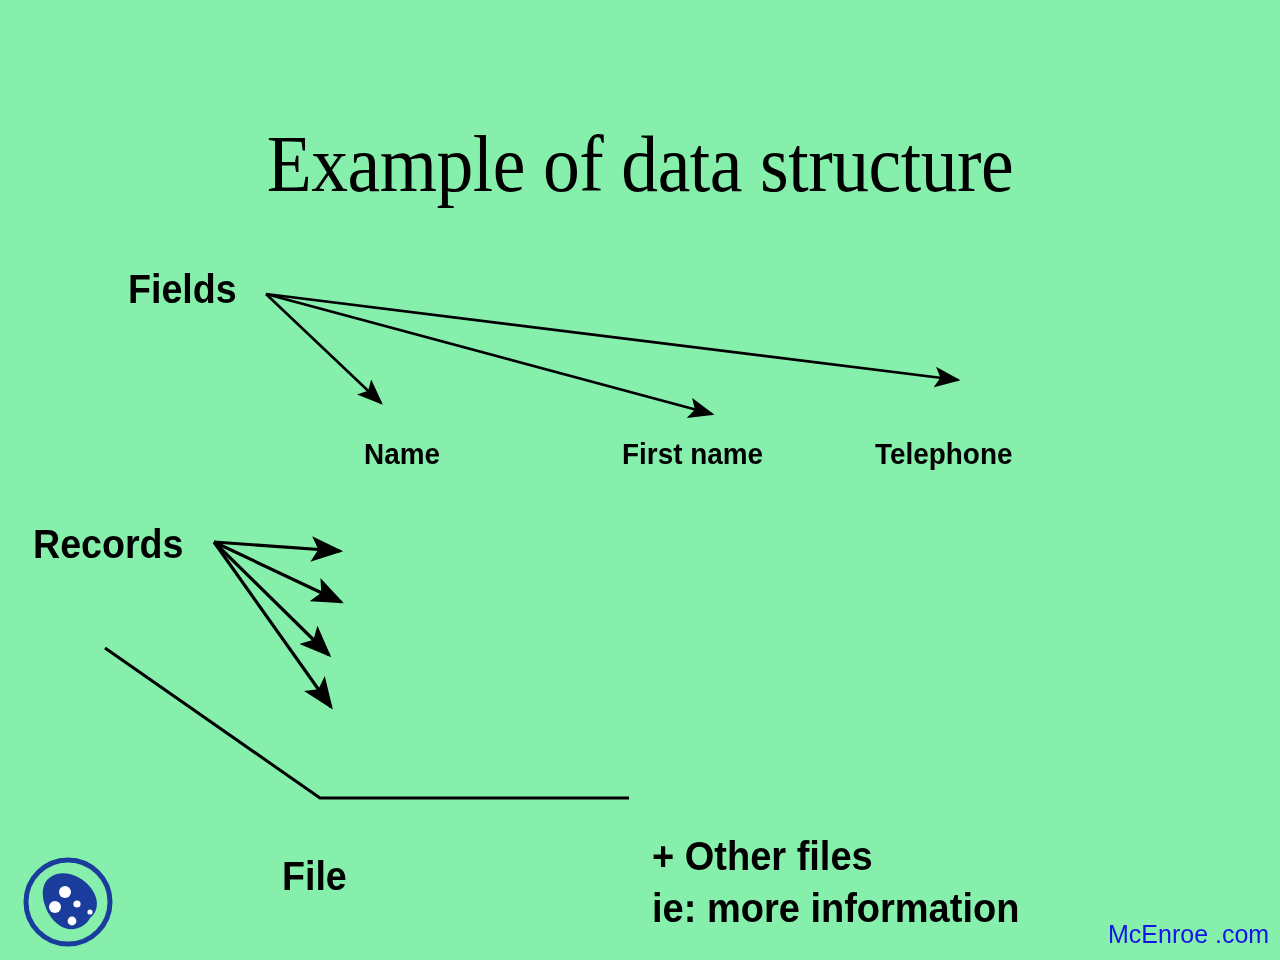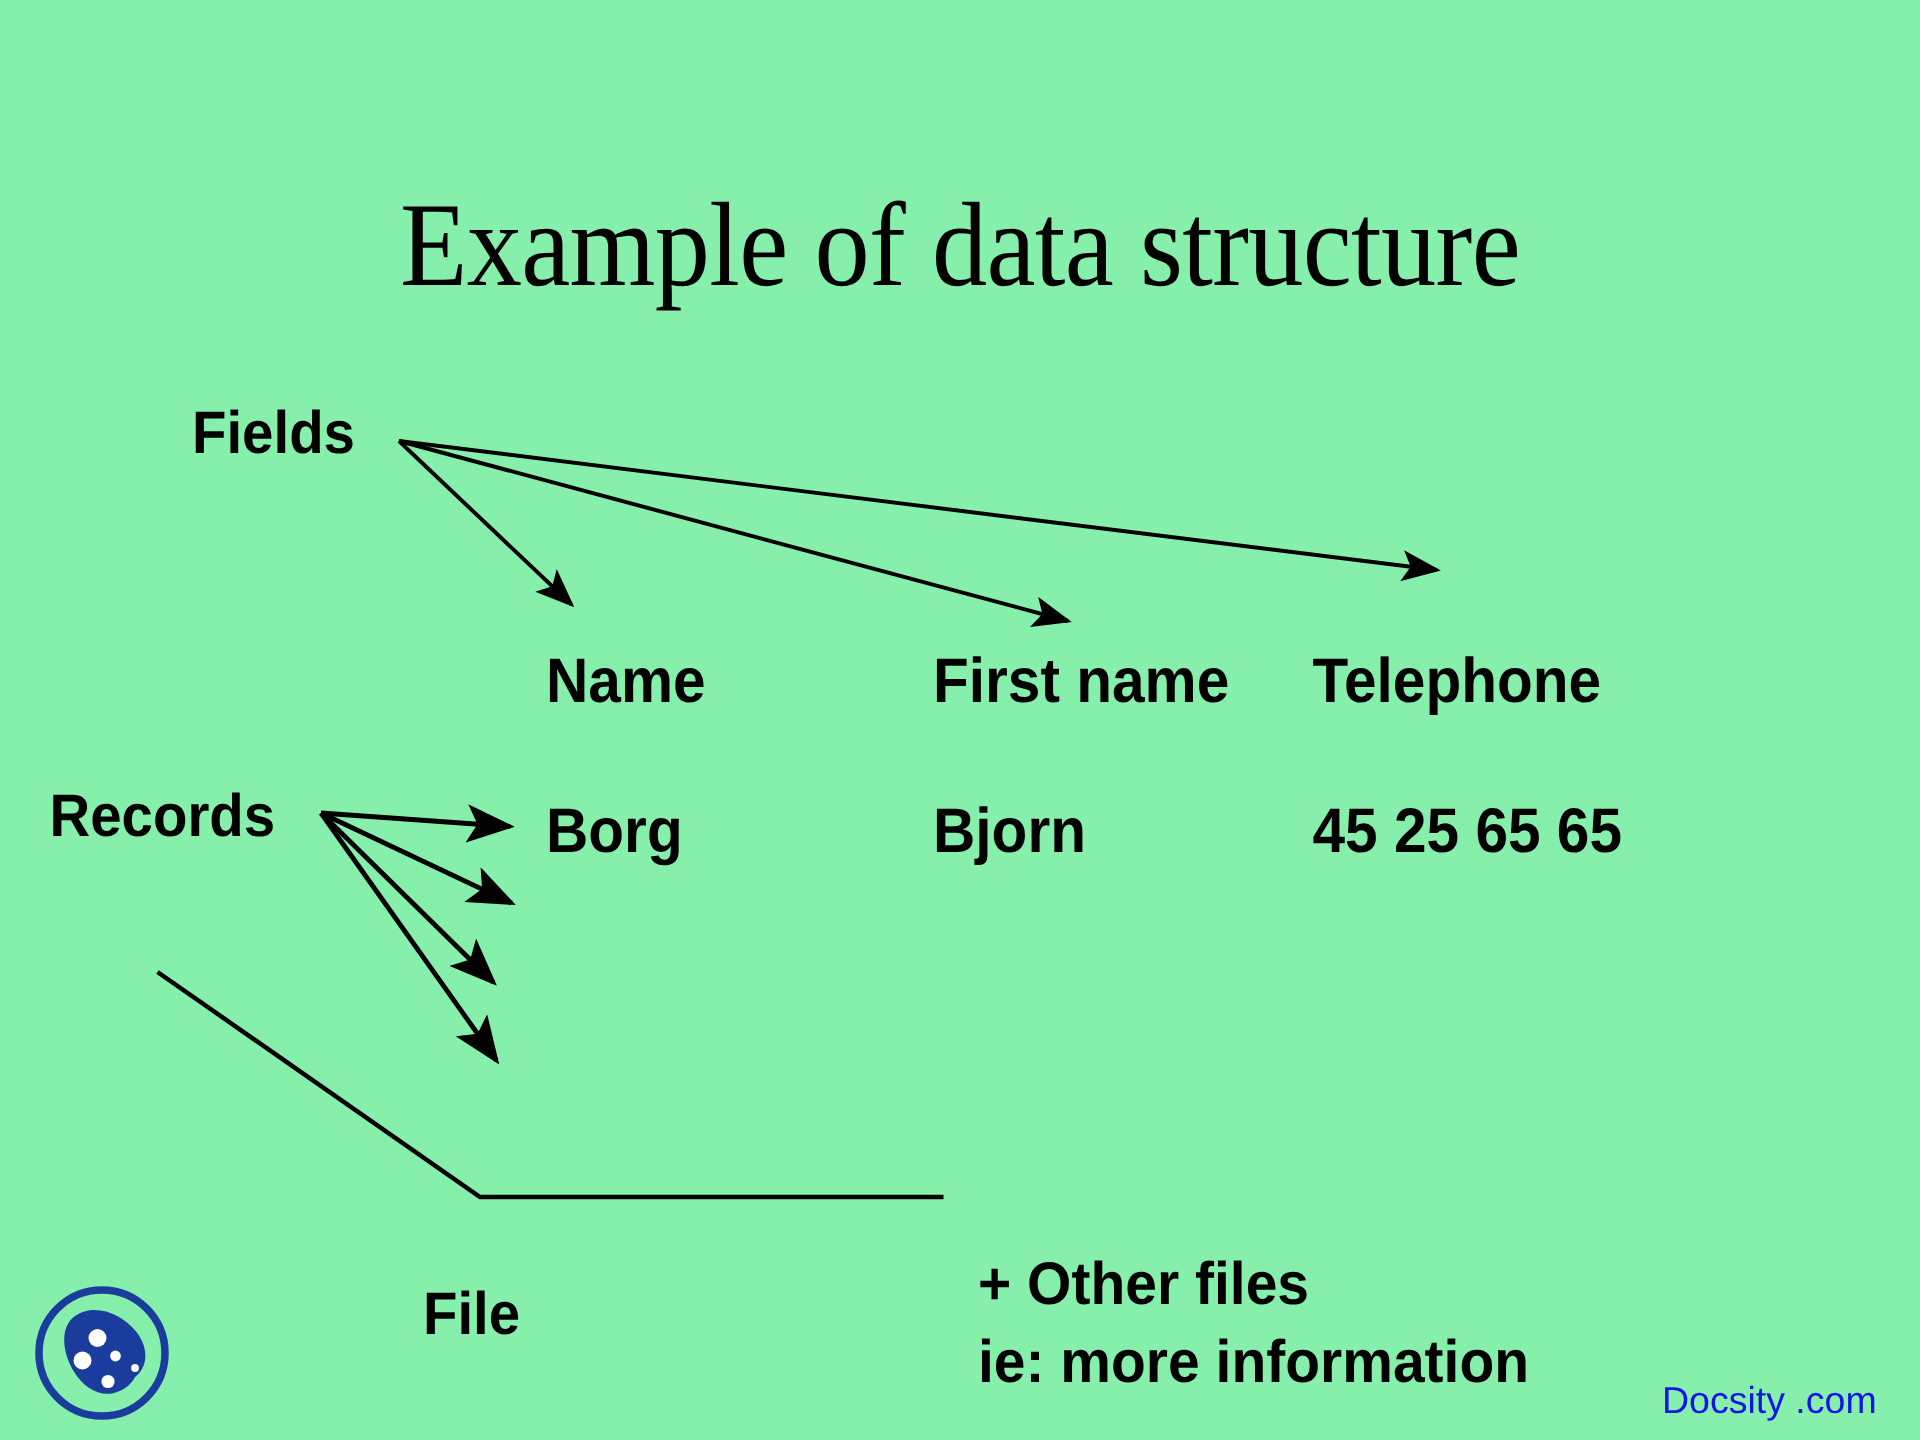--- a/index.html
+++ b/index.html
@@ -77,21 +77,21 @@
     transform: scaleX(0.94);
   }
 
   
   .table-block {
     position: absolute;
     left: 364px;
     top: 430px;
     font-family: "Liberation Sans", "DejaVu Sans", sans-serif;
     font-weight: bold;
-    font-size: 42px;
+    font-size: 30px;
     color: #000000;
   }
   .t-row {
     display: flex;
     height: 51px;
     align-items: flex-start;
     line-height: 48px;
     white-space: nowrap;
   }
   .t-row.header-row {
@@ -192,25 +192,20 @@
 
   <div class="lbl lbl-file">File</div>
 
   <div class="table-block">
     <div class="t-row header-row">
       <div class="c-name">Name</div>
       <div class="c-first">First name</div>
       <div class="c-tel">Telephone</div>
     </div>
 
-    <div class="t-row">
-      <div class="c-name">Borg</div>
-      <div class="c-first">Bjorn</div>
-      <div class="c-tel">45 25 65 65</div>
-    </div>
 
 
 
   </div>
 
   <div class="footer-note">
     <div>+ Other files</div>
     <div>ie: more information</div>
   </div>
 
@@ -222,15 +217,15 @@
              C 70 70, 66 74, 60 76
              C 50 80, 38 74, 31 62
              C 24 50, 22 35, 30 27 Z" fill="#1a3c9c"></path>
     <circle cx="47" cy="40" r="6" fill="#ffffff"></circle>
     <circle cx="37" cy="55" r="6" fill="#ffffff"></circle>
     <circle cx="59" cy="52" r="3.6" fill="#ffffff"></circle>
     <circle cx="72" cy="60" r="2.6" fill="#ffffff"></circle>
     <circle cx="54" cy="69" r="4.4" fill="#ffffff"></circle>
   </svg>
 
-  <div class="watermark">Docsity .com</div>
+  <div class="watermark">McEnroe .com</div>
 
 </div>
 
 </body></html>

